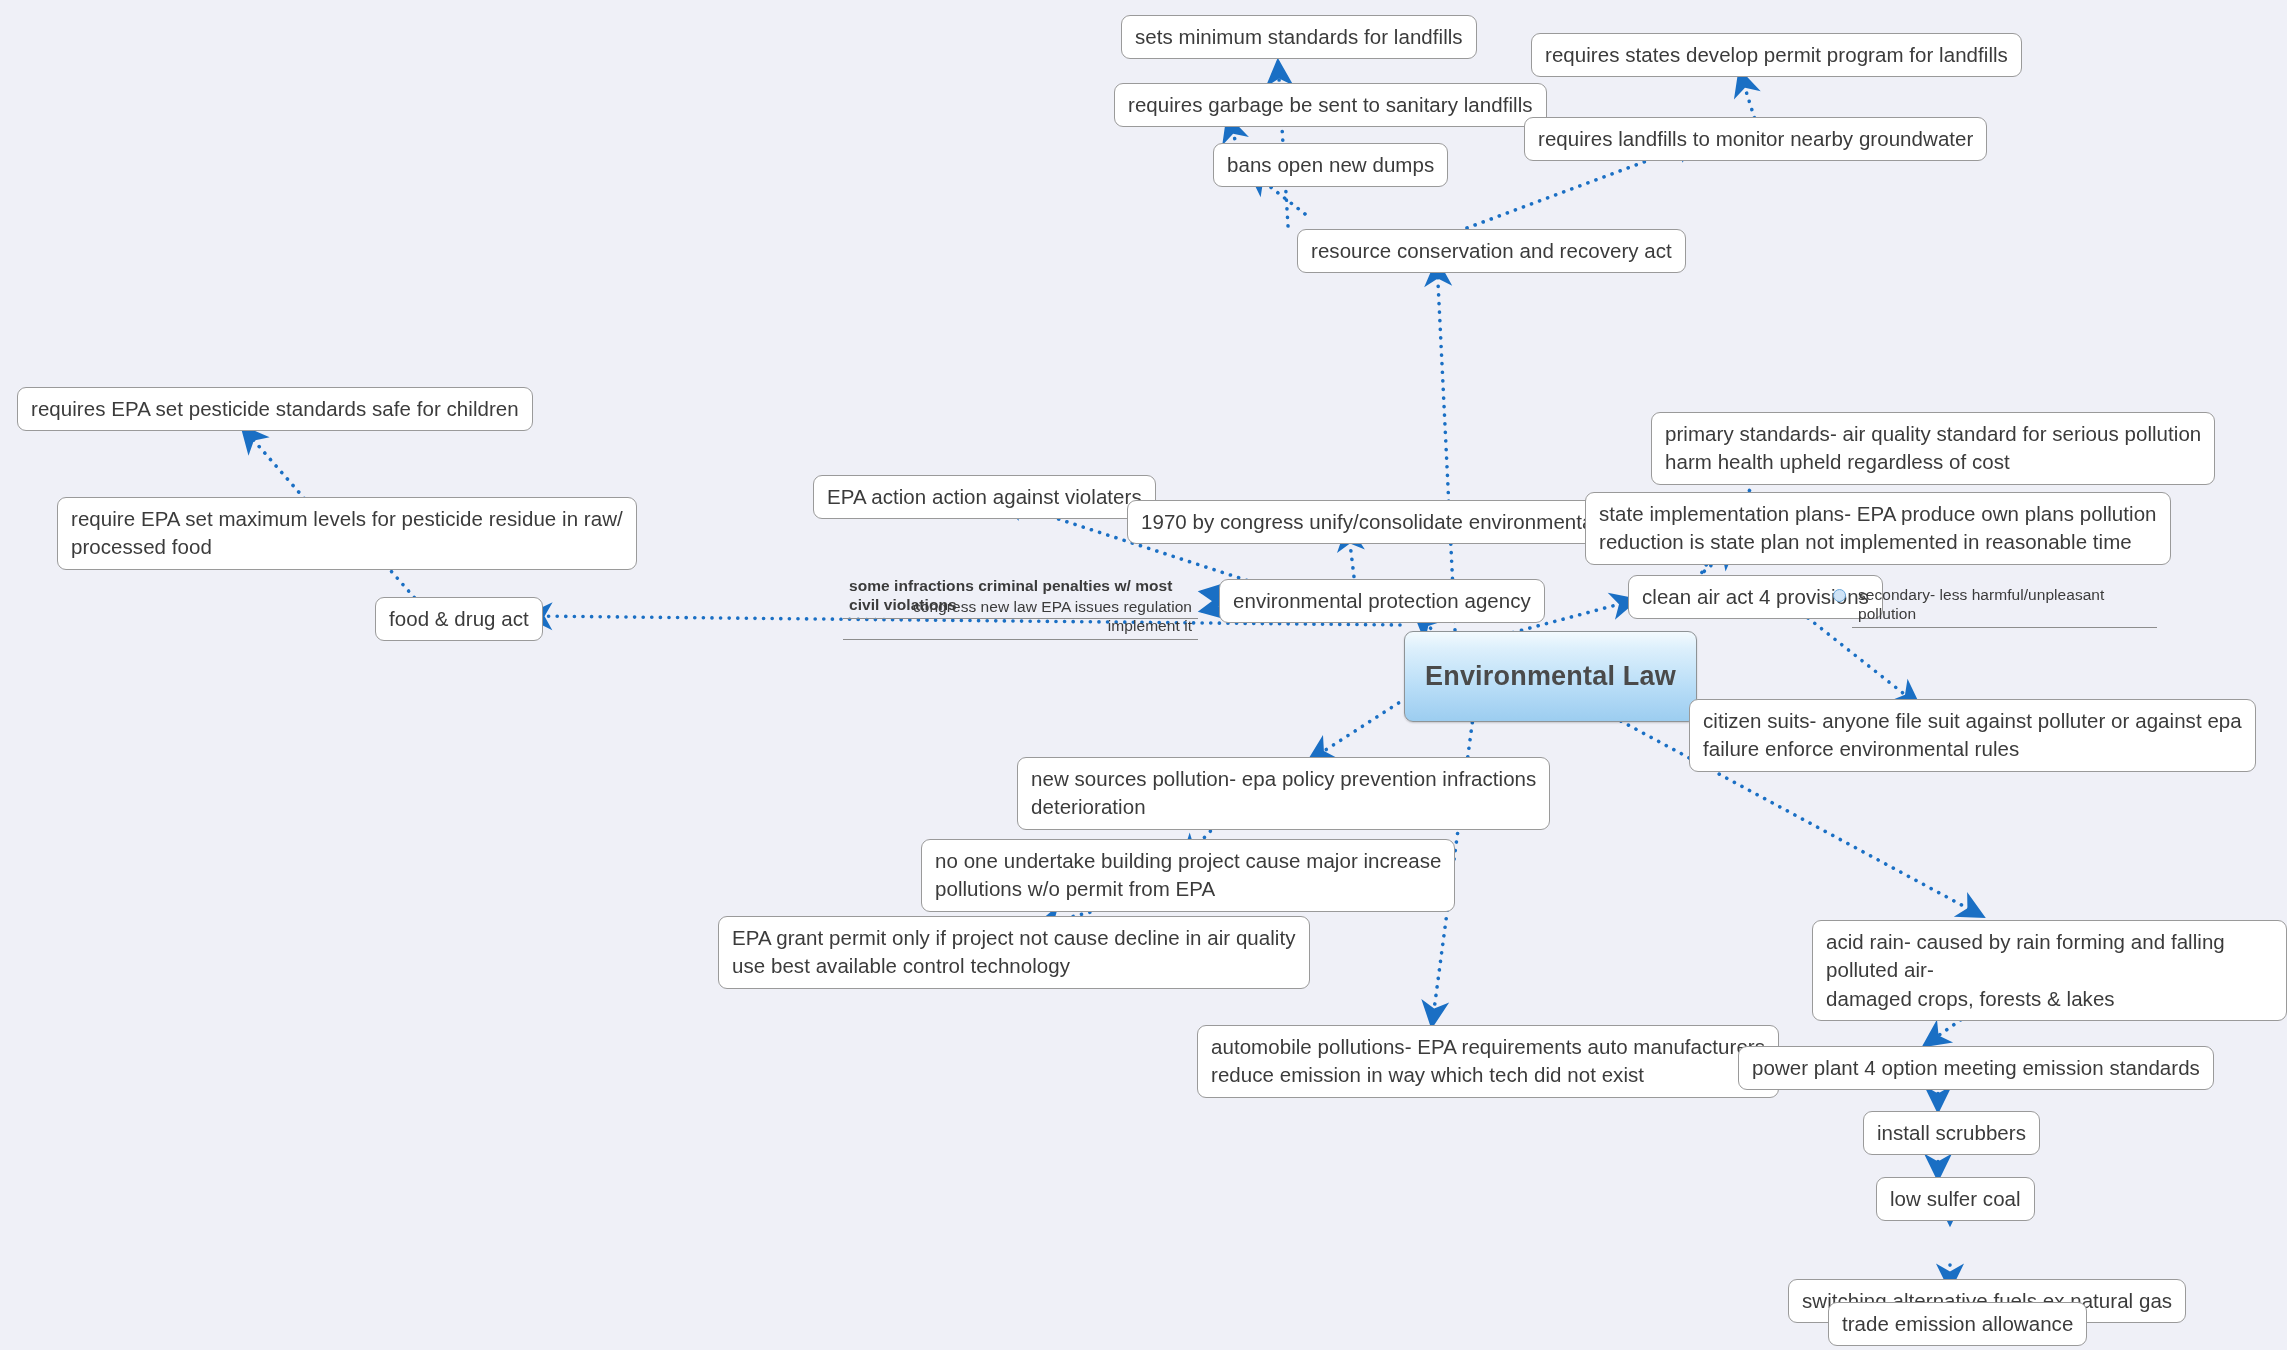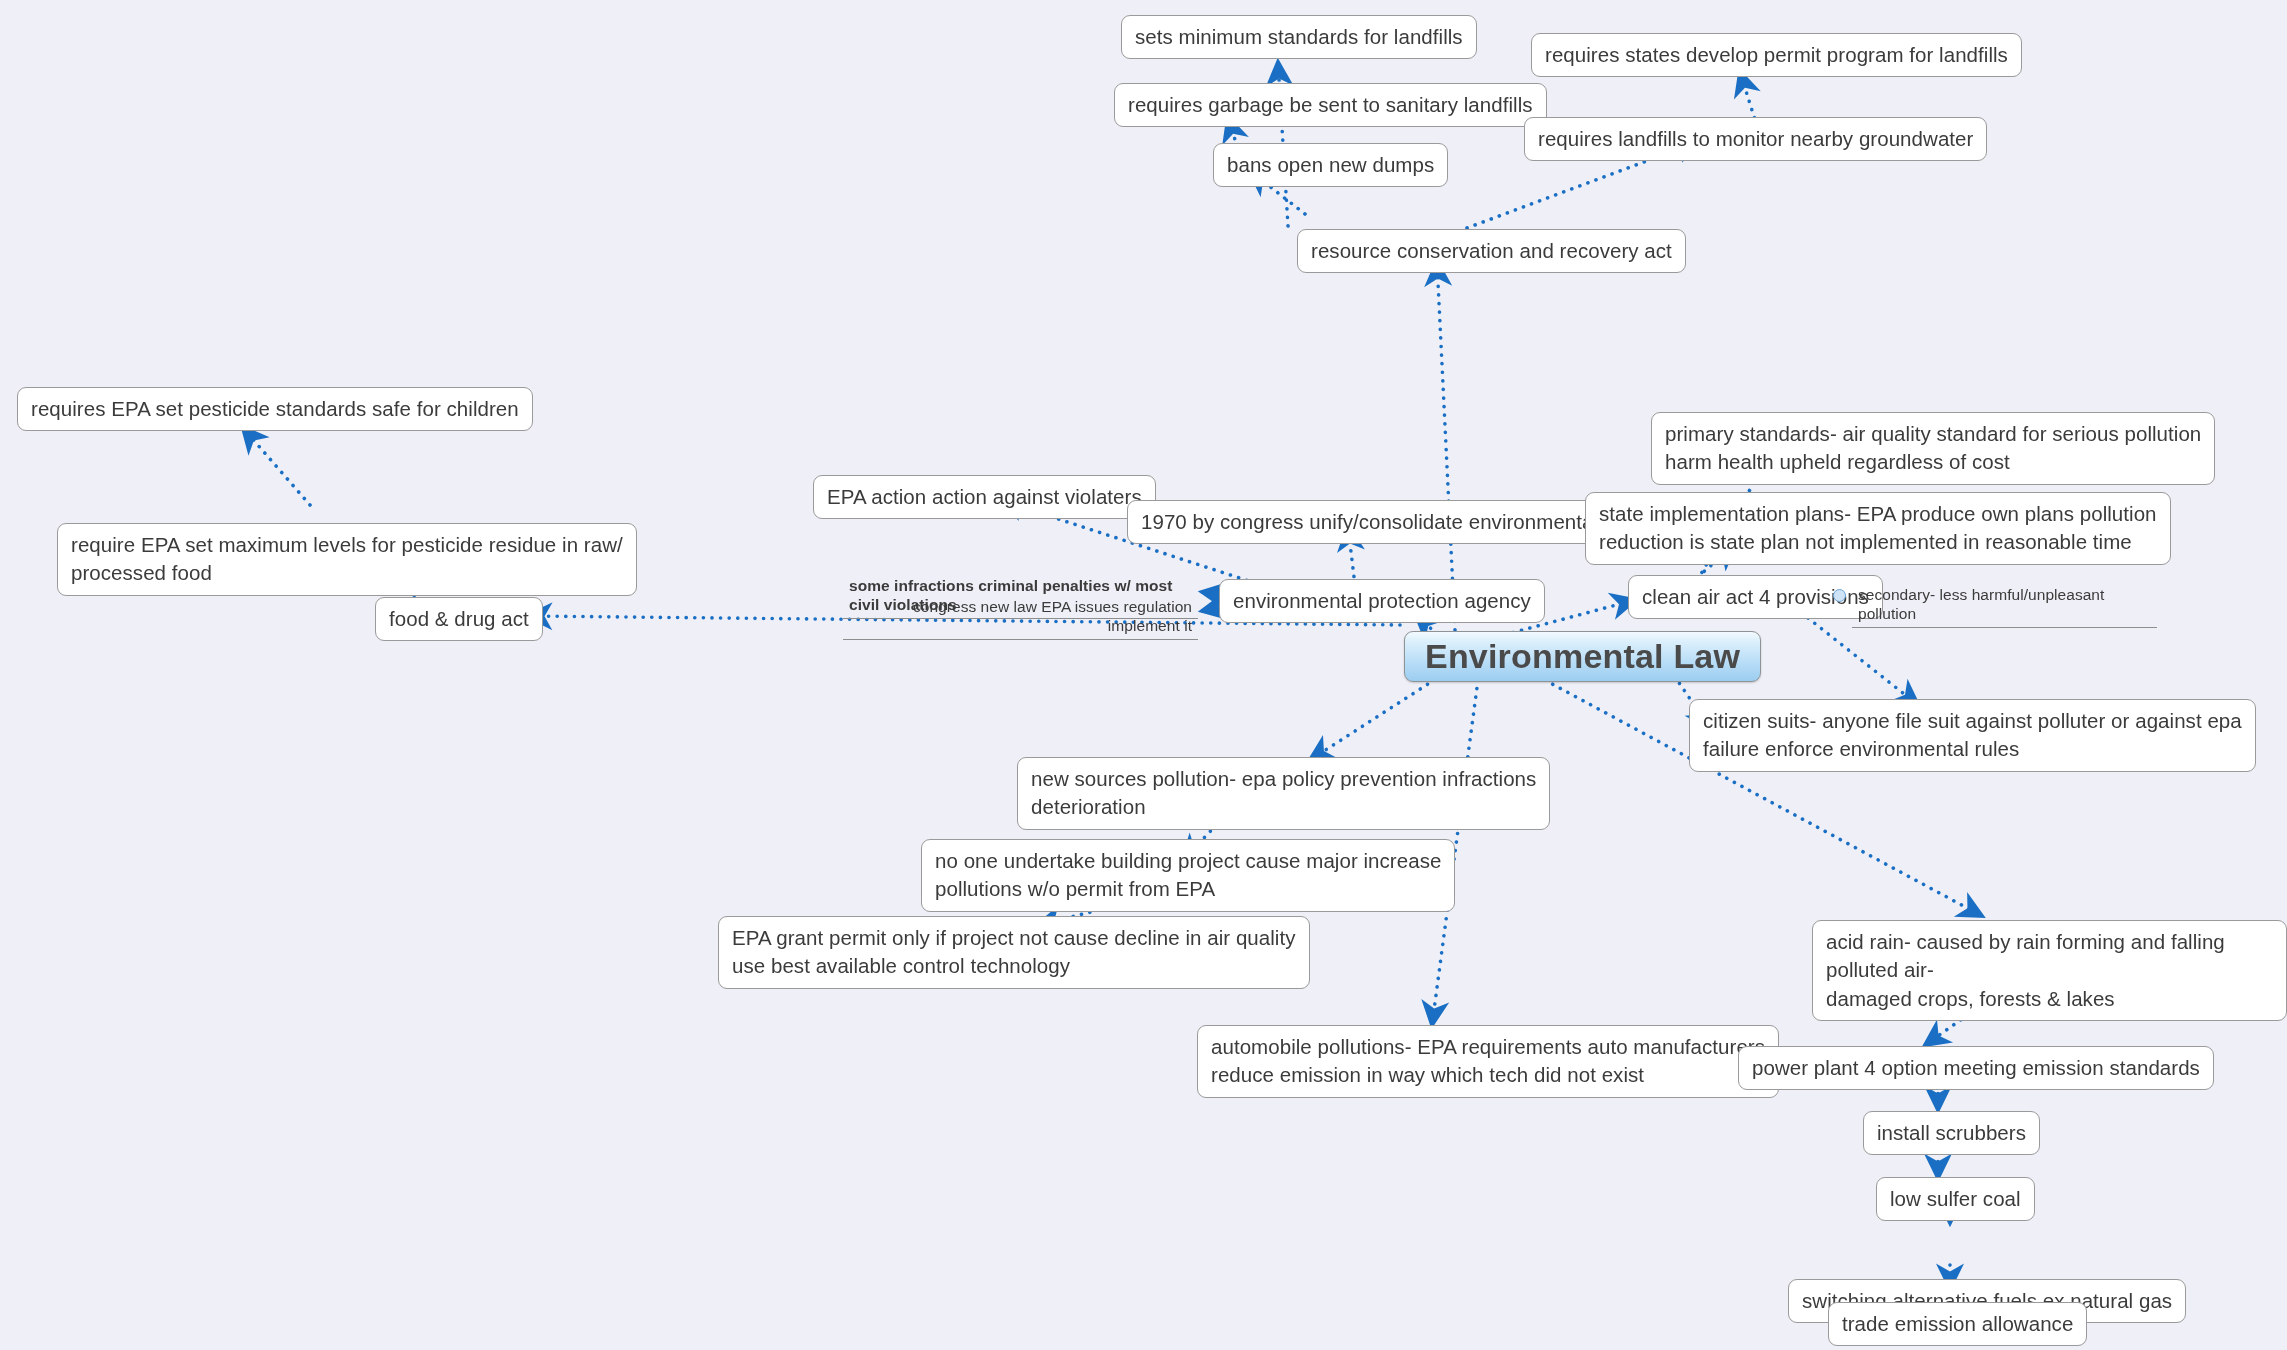--- a/index.html
+++ b/index.html
@@ -34,24 +34,24 @@
     padding:2px 6px 3px 6px;
     font-size:15.5px;
     line-height:1.25;
     color:#3b3b3b;
   }
   .node.center{
     background:linear-gradient(180deg,#f3fafe 0%,#ddf0fc 18%,#b8ddf7 62%,#9ccdf0 100%);
     border:1px solid #8e9396;
     border-radius:9px;
     box-shadow:0 1px 2px rgba(0,0,0,.18);
-    font-size:34px;
+    font-size:27px;
     font-weight:bold;
     color:#4a4a4a;
-    padding:1px 20px;
+    padding:26px 20px;
     letter-spacing:0.2px;
   }
   .dot-connector{
     position:absolute;
     width:11px;height:11px;
     border-radius:50%;
     background:#cfe3f6;
     border:1px solid #6aa7db;
   }
 </style>
@@ -126,21 +126,21 @@
   <div class="node" style="left:1531px;top:33px;">requires states develop permit program for landfills</div>
   <div class="node" style="left:1114px;top:83px;">requires garbage be sent to sanitary landfills</div>
   <div class="node" style="left:1524px;top:117px;">requires landfills to monitor nearby groundwater</div>
   <div class="node" style="left:1213px;top:143px;">bans open new dumps</div>
   <div class="node" style="left:17px;top:387px;">requires EPA set pesticide standards safe for children</div>
 
   <div class="node" style="left:1297px;top:229px;">resource conservation and recovery act</div>
   <div class="node" style="left:1651px;top:412px;">primary standards- air quality standard for serious pollution
 harm health upheld regardless of cost</div>
   <div class="node" style="left:813px;top:475px;">EPA action action against violaters</div>
-  <div class="node" style="left:57px;top:523px;">require EPA set maximum levels for pesticide residue in raw/
+  <div class="node" style="left:57px;top:497px;">require EPA set maximum levels for pesticide residue in raw/
 processed food</div>
   <div class="node" style="left:1127px;top:500px;">1970 by congress unify/consolidate environmental law</div>
   <div class="node" style="left:1585px;top:492px;">state implementation plans- EPA produce own plans pollution
 reduction is state plan not implemented in reasonable time</div>
 
   <div class="node underline" style="left:843px;top:574px;width:355px;font-weight:bold;">some infractions criminal penalties w/ most civil violations</div>
   <div class="node underline" style="left:843px;top:595px;width:355px;text-align:right;">congress new law EPA issues regulation implement it</div>
 
   <div class="node" style="left:1219px;top:579px;">environmental protection agency</div>
   <div class="node" style="left:1628px;top:575px;">clean air act 4 provisions</div>

